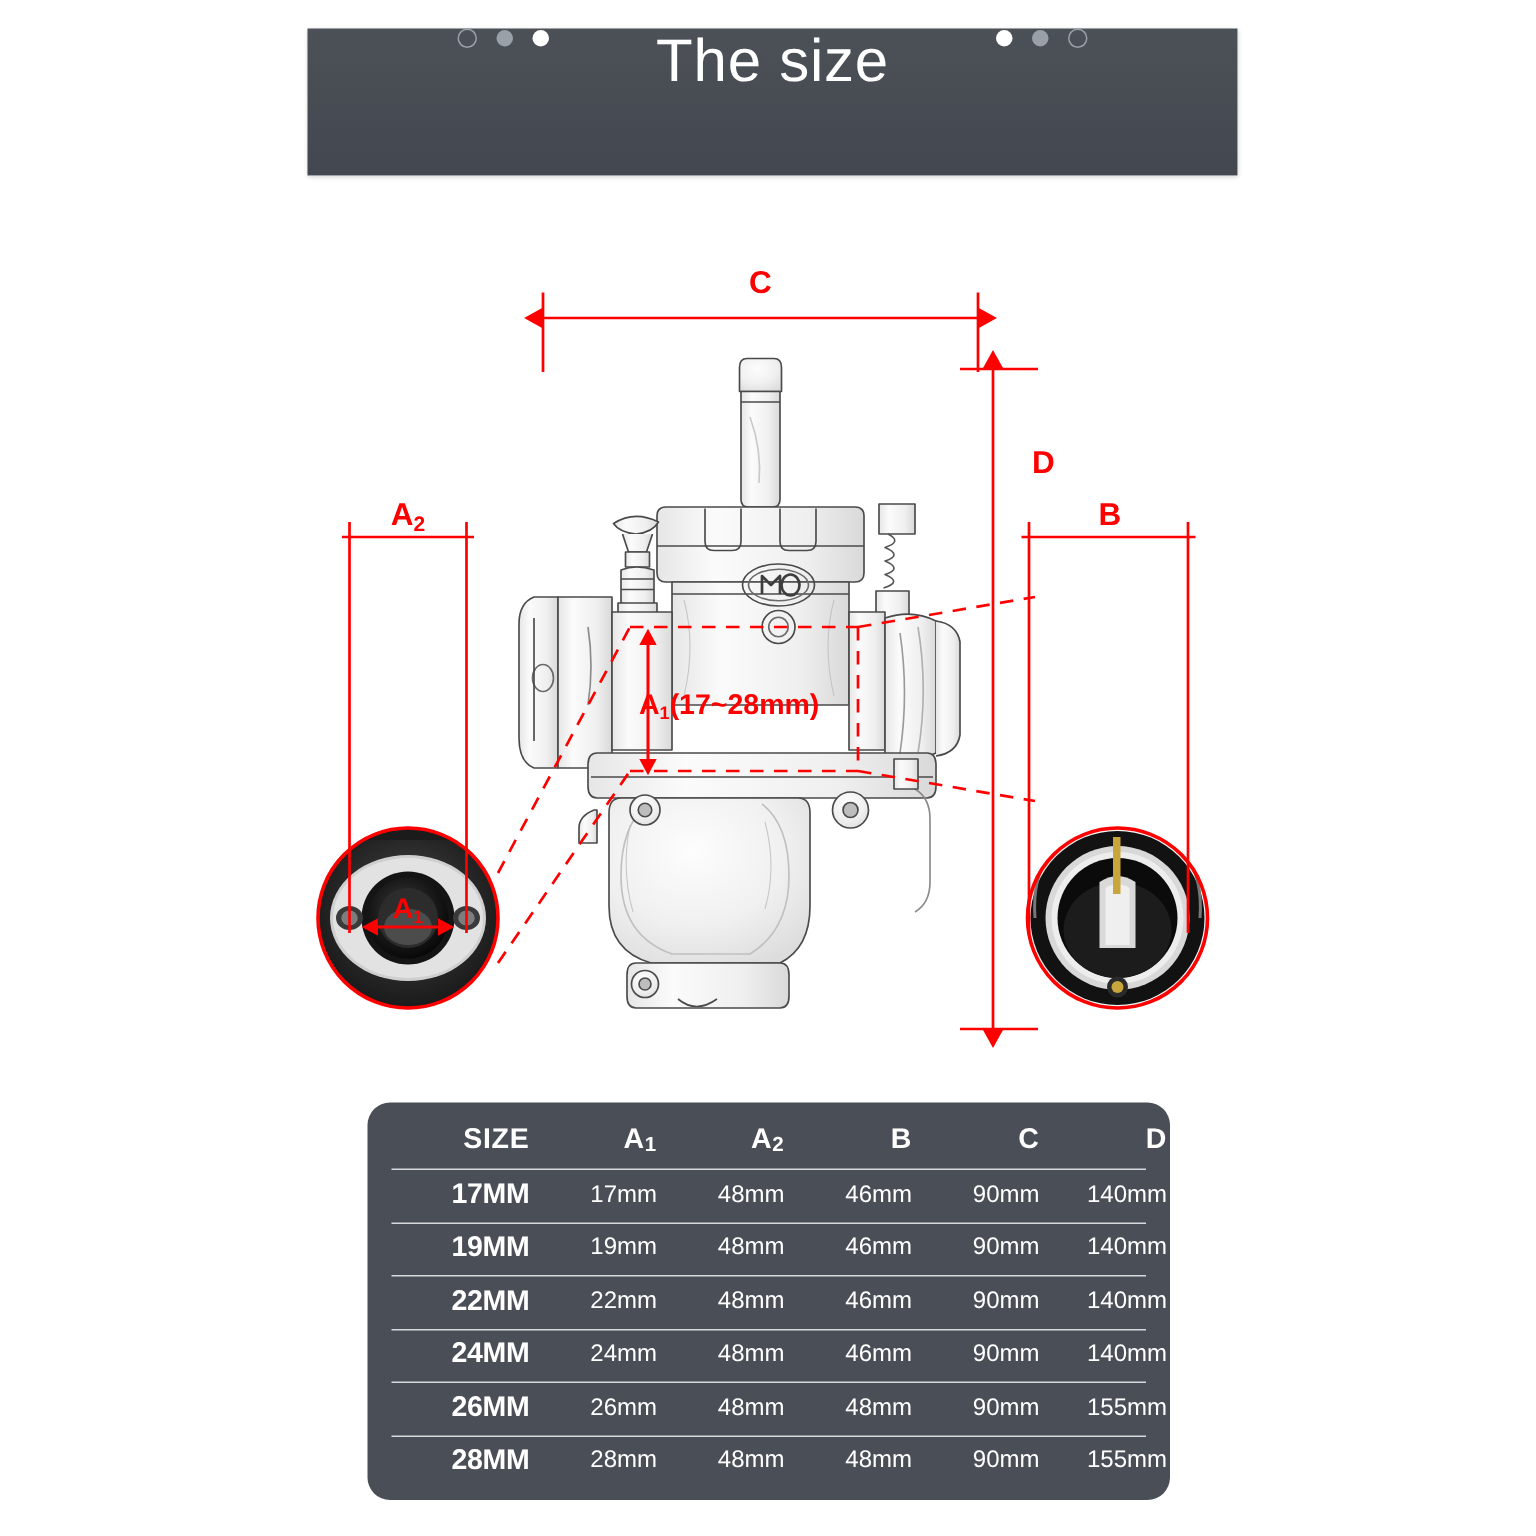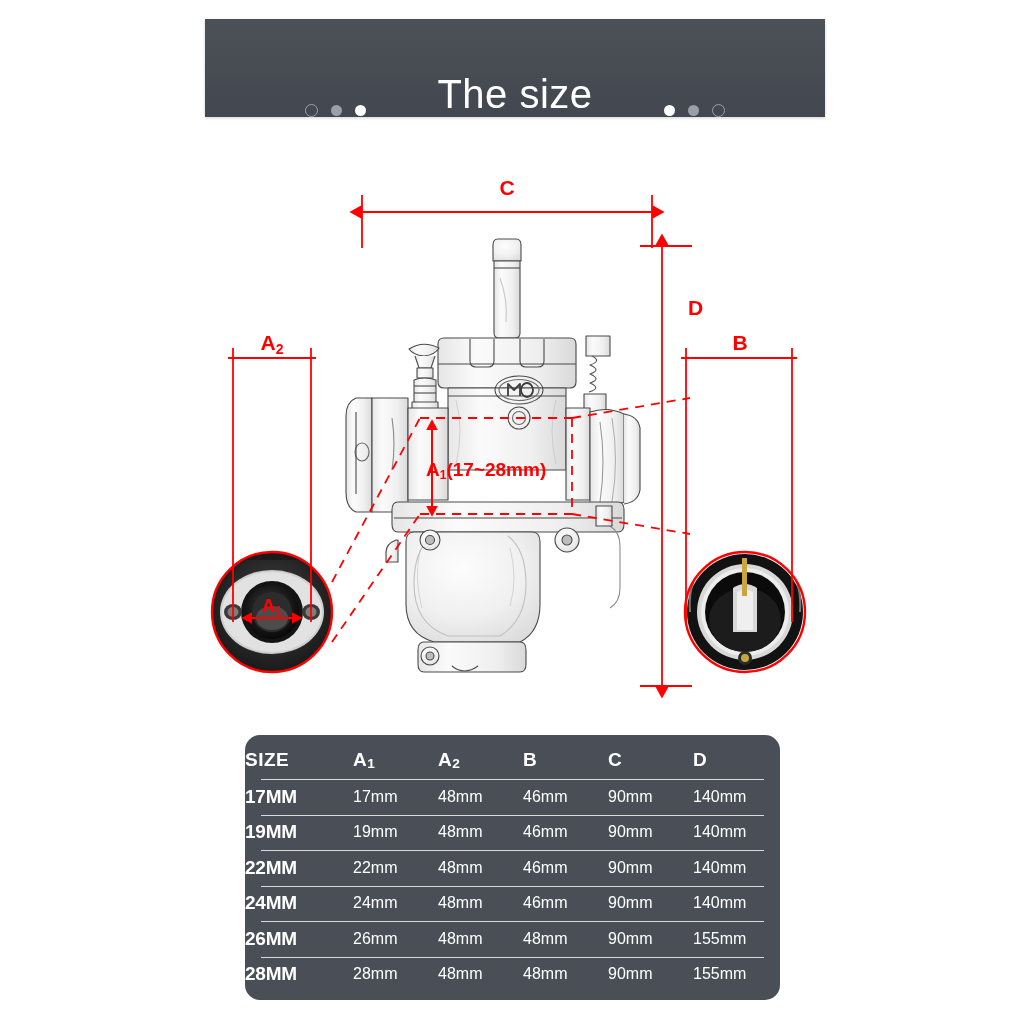--- a/index.html
+++ b/index.html
@@ -7,21 +7,21 @@
     width:1024px;height:1024px;
     background:#ffffff;
     font-family:"Liberation Sans",sans-serif;
     position:relative;overflow:hidden;
   }
 
   
   .banner{
     position:absolute;left:205px;top:19px;width:620px;height:98px;
     background:linear-gradient(180deg,#4c5158 0%,#484d54 45%,#424750 100%);
-    display:flex;align-items:flex-end;justify-content:center;
+    display:flex;align-items:flex-start;justify-content:center;
     box-shadow:0 1px 3px rgba(0,0,0,.18);
   }
   .banner-title{
     color:#ffffff;font-size:40px;font-weight:400;letter-spacing:.5px;
     white-space:nowrap;
   }
   .dots{position:absolute;display:flex;align-items:center;gap:13px;}
   .dots.left{left:100px;}
   .dots.right{right:100px;}
   .dot{width:11px;height:11px;border-radius:50%;}
@@ -41,21 +41,21 @@
   }
   .row{
     display:flex;align-items:center;height:35.5px;
     position:relative;
   }
   .row + .row::before{
     content:"";position:absolute;left:16px;right:16px;top:0;
     height:1px;background:#d8dade;
   }
   .cell{
-    color:#ffffff;text-align:left;box-sizing:border-box;
+    color:#ffffff;text-align:right;box-sizing:border-box;
     white-space:nowrap;
   }
   .c-size{width:108px;}
   .c-val{width:85px;}
   .hdr .cell{font-size:19px;font-weight:bold;letter-spacing:.5px;}
   .hdr{height:38px;}
   .body-row .c-size{font-size:19px;font-weight:bold;letter-spacing:-.2px;}
   .body-row .c-val{font-size:16px;font-weight:400;}
   .sub{font-size:.72em;vertical-align:-.18em;font-weight:bold;}
 </style>

